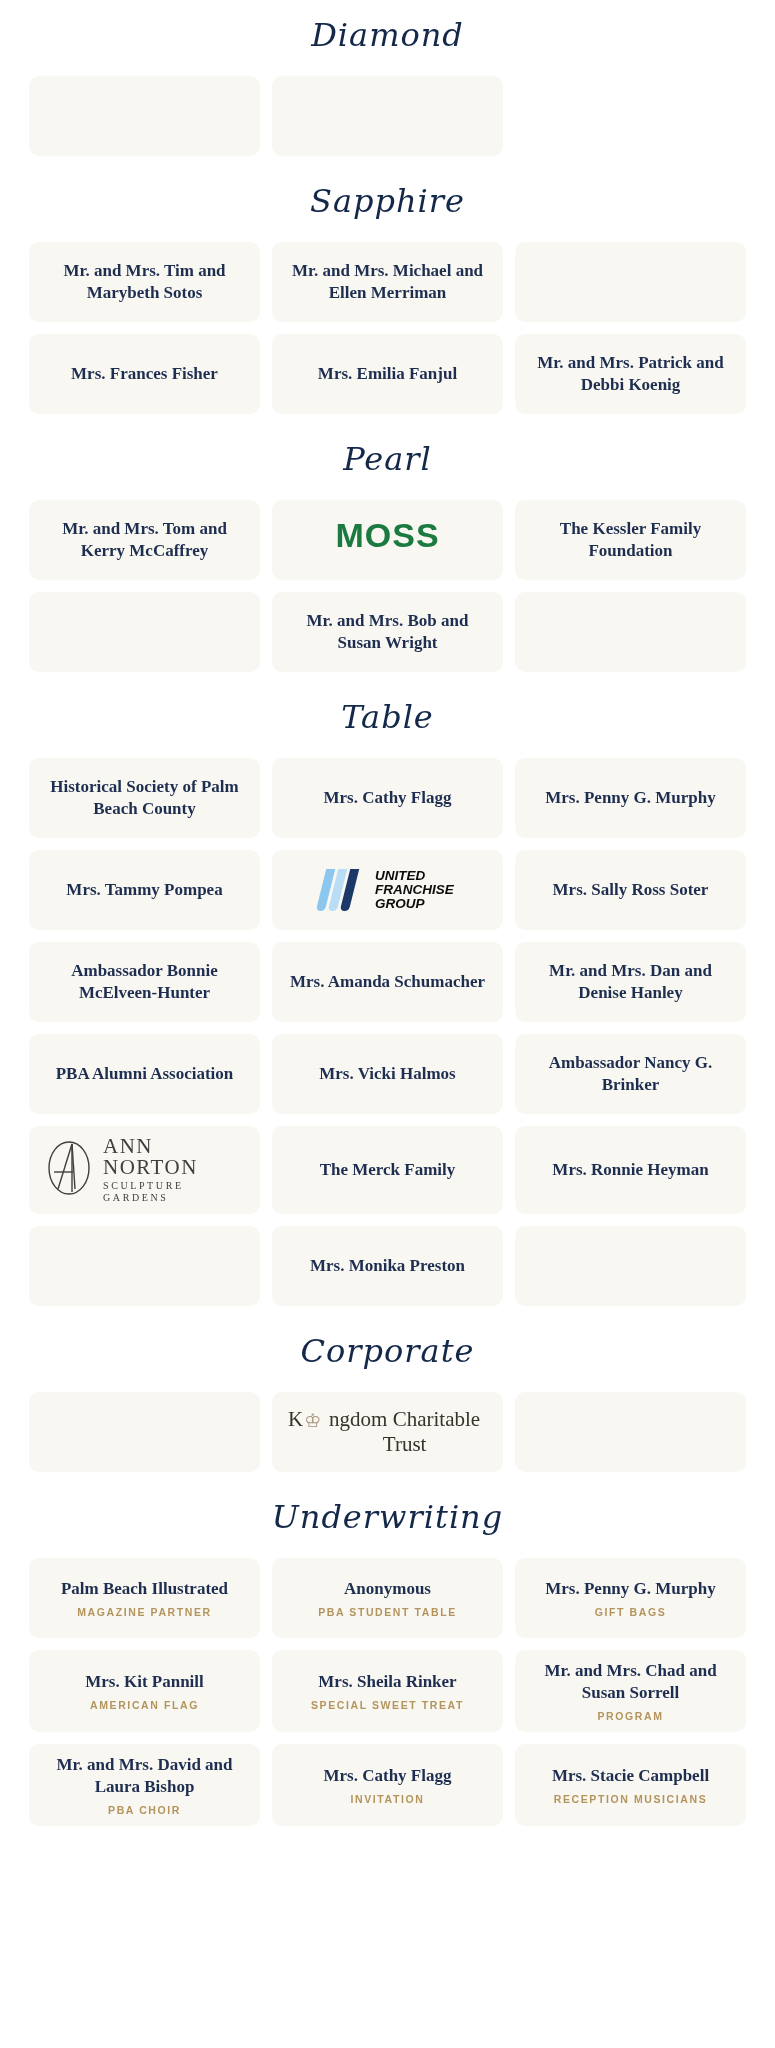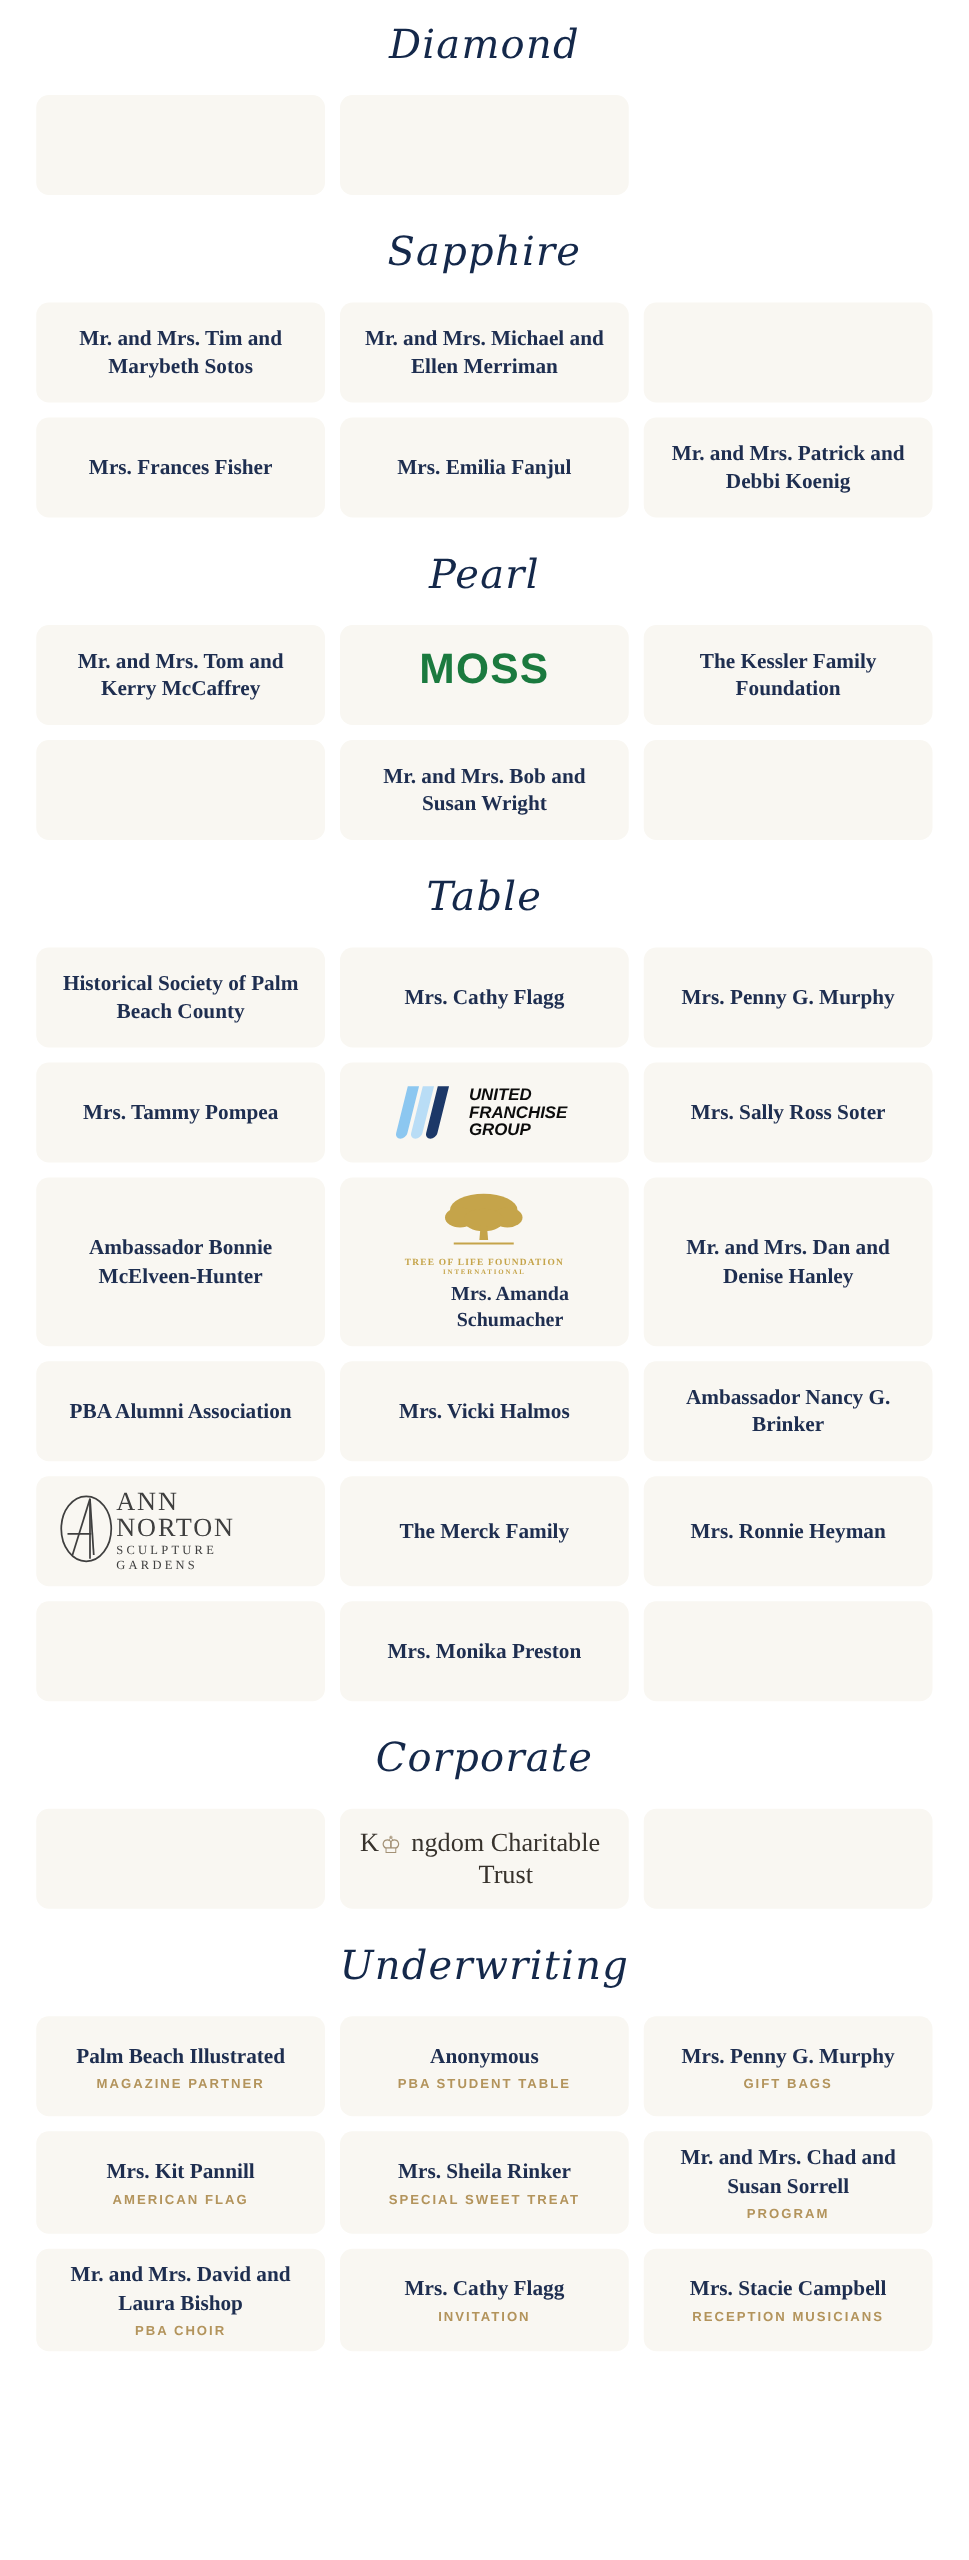--- a/index.html
+++ b/index.html
@@ -29,21 +29,21 @@
   .ufg-stripes{display:flex;gap:3px;transform:skewX(-14deg);}
   .ufg-stripes i{display:block;width:9px;height:42px;border-radius:0 0 7px 7px;}
   .ufg-text{font-family:"Liberation Sans",sans-serif;font-style:italic;font-weight:700;
         font-size:13.5px;line-height:1.04;color:#0c0c0c;text-align:left;}
   
   .tol{display:flex;flex-direction:column;align-items:center;}
   .tol-line1{font-size:7.5px;letter-spacing:1px;color:#c5a44a;font-weight:700;margin-top:2px;}
   .tol-line2{font-size:5.5px;letter-spacing:1.5px;color:#c5a44a;font-weight:700;margin-top:1px;}
   .tol + .sponsor-name{margin-top:4px;font-size:16px;margin-left:41px;}
   
-  .annorton{display:flex;align-items:center;color:#3f3f3f;}
+  .annorton{display:flex;align-items:center;gap:10px;color:#3f3f3f;}
   .an-text{text-align:left;font-family:"Liberation Serif",serif;}
   .an-line1{font-size:21px;letter-spacing:1.5px;line-height:1;}
   .an-line2{font-size:10px;letter-spacing:2.6px;line-height:1.2;margin-top:2px;}
   
   .kingdom{font-size:21px;color:#37322c;display:flex;align-items:baseline;}
   .k-piece{color:#a39176;font-family:"DejaVu Sans",sans-serif;font-size:19px;margin:0 1px;
         position:relative;top:1px;}
 </style>
 </head>
 <body>
@@ -140,34 +140,20 @@
           </div>
           <div class="card">
             <div class="sponsor-name">Mrs. Sally Ross Soter</div>
           </div>
         </div>
         <div class="grid">
           <div class="card">
             <div class="sponsor-name">Ambassador Bonnie McElveen-Hunter</div>
           </div>
           <div class="card">
-            <div class="tol">
-              <span><svg width="76" height="46" viewBox="0 0 76 46">
-                  <g fill="#c5a44a">
-                    <ellipse cx="38" cy="16" rx="27" ry="13"></ellipse>
-                    <ellipse cx="19" cy="22" rx="12" ry="8"></ellipse>
-                    <ellipse cx="57" cy="22" rx="12" ry="8"></ellipse>
-                    <ellipse cx="38" cy="24" rx="16" ry="9"></ellipse>
-                    <path d="M35.5 28 h5 l1 12 h-7 z"></path>
-                    <path d="M14 42 h48 v1.6 h-48 z"></path>
-                  </g>
-                </svg></span>
-              <div class="tol-line1">TREE OF LIFE FOUNDATION</div>
-              <div class="tol-line2">INTERNATIONAL</div>
-            </div>
             <div class="sponsor-name">Mrs. Amanda Schumacher</div>
           </div>
           <div class="card">
             <div class="sponsor-name">Mr. and Mrs. Dan and Denise Hanley</div>
           </div>
         </div>
         <div class="grid">
           <div class="card">
             <div class="sponsor-name">PBA Alumni Association</div>
           </div>

